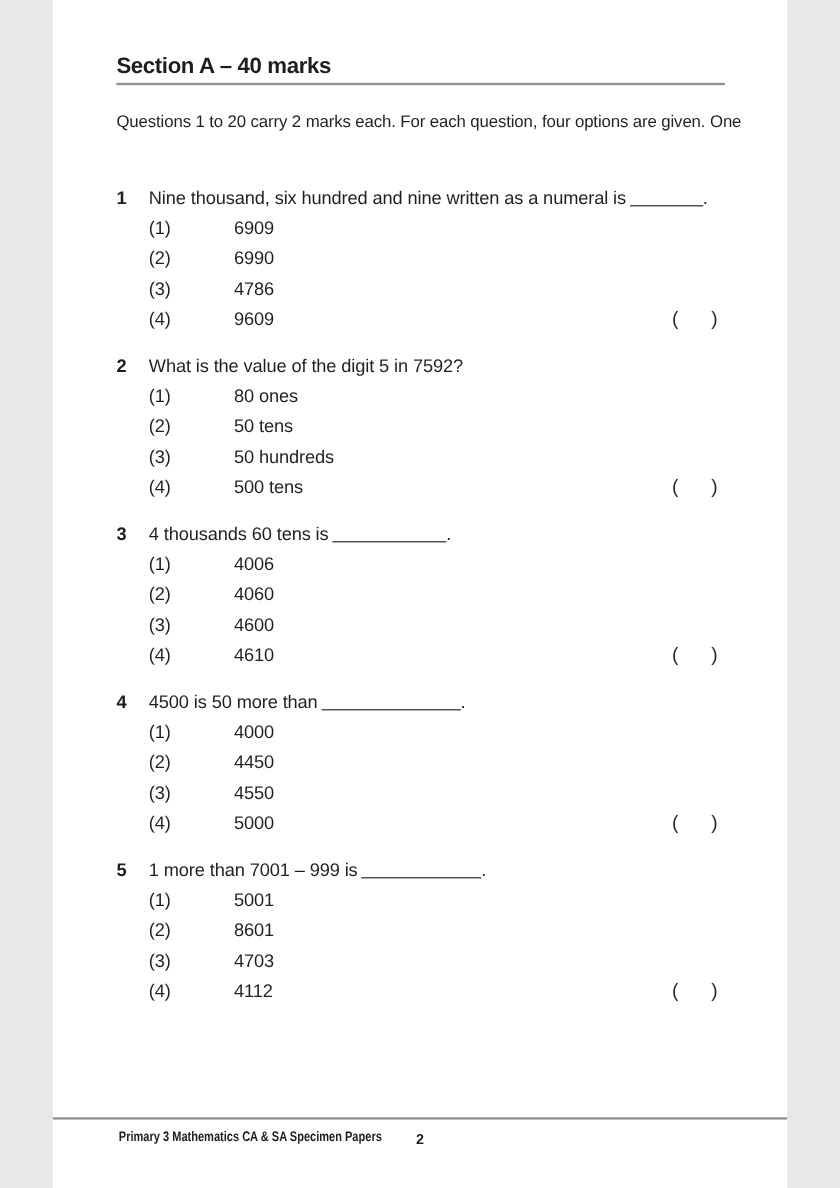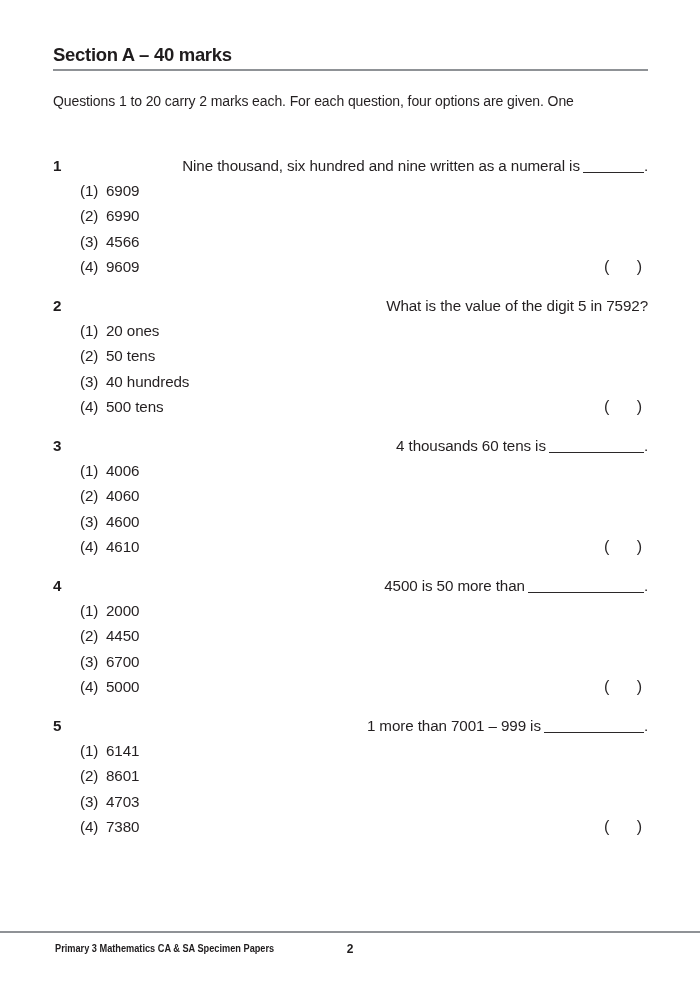--- a/index.html
+++ b/index.html
@@ -1,18 +1,18 @@
 <!DOCTYPE html>
 <html><head>
 <meta charset="utf-8">
 <style>
   html,body{margin:0;padding:0;background:#e8e8e8;}
   .page{
     position:relative;
-    width:700px;height:990px;
+    width:612px;height:990px;
     background:#ffffff;
     font-family:"Liberation Sans",sans-serif;
     color:#231f20;
     overflow:hidden;
     margin:0 auto;
   }
   
   .head{
     position:absolute;left:53px;right:52px;top:44px;
     border-bottom:2px solid #8f9296;
@@ -40,39 +40,39 @@
     font-size:15.2px;
     letter-spacing:-0.1px;
   }
   .question{margin-bottom:14px;}
   .q-row{display:flex;line-height:25.2px;}
   .q-num{
     width:27px;flex:0 0 27px;
     font-weight:bold;
     color:#1f1c1d;
   }
-  .q-body{flex:1;white-space:nowrap;text-align:right;}
+  .q-body{flex:1;white-space:nowrap;}
   .q-blank{
     display:inline-block;
     width:95px;height:0;
     border-bottom:1.7px solid #2b2829;
     margin-bottom:-2px;
     margin-left:3px;
   }
   .question:nth-of-type(1) .q-blank{width:61px;}
   .question:nth-of-type(3) .q-blank{width:95px;}
   .question:nth-of-type(4) .q-blank{width:116px;}
   .question:nth-of-type(5) .q-blank{width:100px;}
   .options{padding-left:27px;}
   .opt-row{
     display:flex;align-items:baseline;
     line-height:25.2px;
   }
   .opt-label{width:26px;flex:0 0 26px;}
-  .opt-value{white-space:nowrap;}
+  .opt-value{white-space:nowrap;margin-left:45px;}
   .bracket{display:none;}
   .bracket.show{
     display:inline-flex;
     justify-content:space-between;
     width:38px;
     margin-left:auto;
     margin-right:6px;
     font-size:16px;
     color:#2b2829;
   }
@@ -128,21 +128,21 @@
   </div>
 
   <div class="opt-row">
     <span class="opt-label">(2)</span>
     <span class="opt-value">6990</span>
 
   </div>
 
   <div class="opt-row">
     <span class="opt-label">(3)</span>
-    <span class="opt-value">4566</span>
+    <span class="opt-value">4786</span>
 
   </div>
 
   <div class="opt-row">
     <span class="opt-label">(4)</span>
     <span class="opt-value">9609</span>
     <span class="bracket show">
       <span>(</span>
       <span>)</span>
     </span>
@@ -151,33 +151,33 @@
   </section>
 
   <section class="question">
     <div class="q-row">
       <span class="q-num">2</span>
       <span class="q-body"><span class="q-text">What is the value of the digit 5 in 7592?</span><span class="q-suffix"></span></span>
     </div>
     <div class="options">
   <div class="opt-row">
     <span class="opt-label">(1)</span>
-    <span class="opt-value">20 ones</span>
+    <span class="opt-value">80 ones</span>
 
   </div>
 
   <div class="opt-row">
     <span class="opt-label">(2)</span>
     <span class="opt-value">50 tens</span>
 
   </div>
 
   <div class="opt-row">
     <span class="opt-label">(3)</span>
-    <span class="opt-value">40 hundreds</span>
+    <span class="opt-value">50 hundreds</span>
 
   </div>
 
   <div class="opt-row">
     <span class="opt-label">(4)</span>
     <span class="opt-value">500 tens</span>
     <span class="bracket show">
       <span>(</span>
       <span>)</span>
     </span>
@@ -221,33 +221,33 @@
   </section>
 
   <section class="question">
     <div class="q-row">
       <span class="q-num">4</span>
       <span class="q-body"><span class="q-text">4500 is 50 more than</span><span class="q-blank"></span><span class="q-suffix">.</span></span>
     </div>
     <div class="options">
   <div class="opt-row">
     <span class="opt-label">(1)</span>
-    <span class="opt-value">2000</span>
+    <span class="opt-value">4000</span>
 
   </div>
 
   <div class="opt-row">
     <span class="opt-label">(2)</span>
     <span class="opt-value">4450</span>
 
   </div>
 
   <div class="opt-row">
     <span class="opt-label">(3)</span>
-    <span class="opt-value">6700</span>
+    <span class="opt-value">4550</span>
 
   </div>
 
   <div class="opt-row">
     <span class="opt-label">(4)</span>
     <span class="opt-value">5000</span>
     <span class="bracket show">
       <span>(</span>
       <span>)</span>
     </span>
@@ -256,39 +256,39 @@
   </section>
 
   <section class="question">
     <div class="q-row">
       <span class="q-num">5</span>
       <span class="q-body"><span class="q-text">1 more than 7001 – 999 is</span><span class="q-blank"></span><span class="q-suffix">.</span></span>
     </div>
     <div class="options">
   <div class="opt-row">
     <span class="opt-label">(1)</span>
-    <span class="opt-value">6141</span>
+    <span class="opt-value">5001</span>
 
   </div>
 
   <div class="opt-row">
     <span class="opt-label">(2)</span>
     <span class="opt-value">8601</span>
 
   </div>
 
   <div class="opt-row">
     <span class="opt-label">(3)</span>
     <span class="opt-value">4703</span>
 
   </div>
 
   <div class="opt-row">
     <span class="opt-label">(4)</span>
-    <span class="opt-value">7380</span>
+    <span class="opt-value">4112</span>
     <span class="bracket show">
       <span>(</span>
       <span>)</span>
     </span>
   </div>
 </div>
   </section>
 </main>
 
   <footer>

